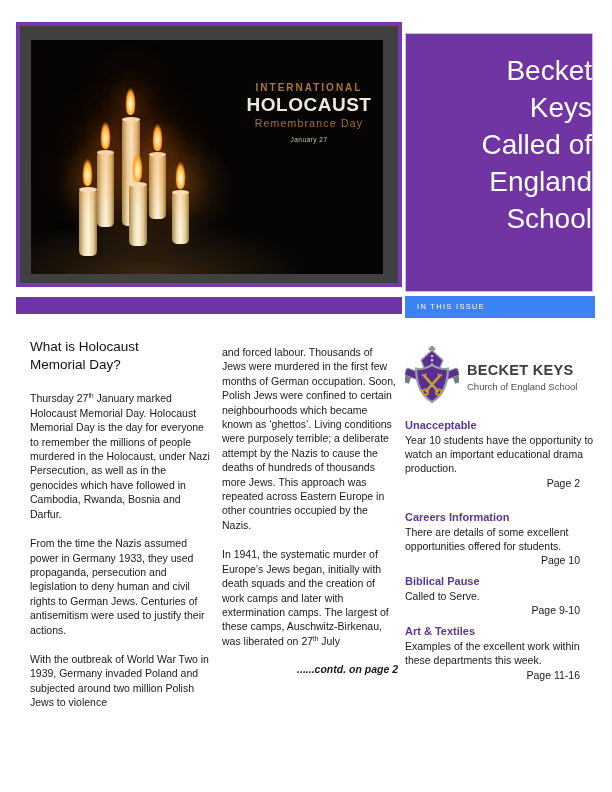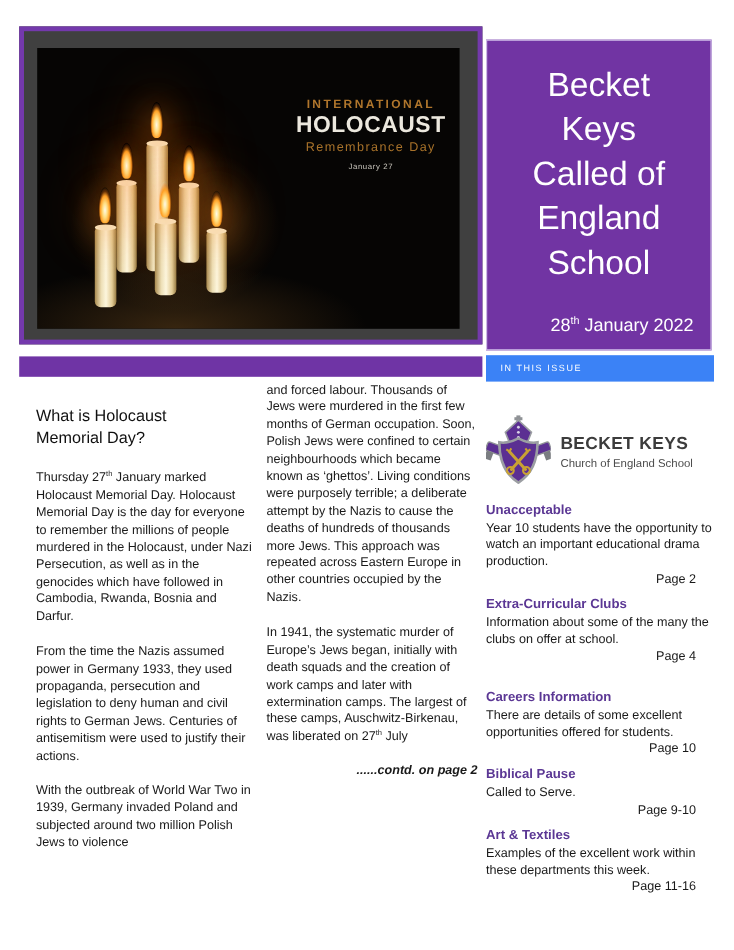--- a/index.html
+++ b/index.html
@@ -47,40 +47,40 @@
   .cap2 { font-size:19px; letter-spacing:0.5px; color:#ece8de; font-weight:600; margin-top:1px; }
   .cap3 { font-size:10.5px; letter-spacing:1.2px; color:#a8722a; margin-top:1px; }
   .cap4 { font-size:6.5px; letter-spacing:0.5px; color:#cac6bd; margin-top:7px; }
 
   
   .sidebar {
     position:absolute; left:405px; top:33px; width:188px; height:259px;
     background:#7134a3; border:1px solid #cdb9e6;
   }
   .sidebar .title {
-    margin-top:18px; text-align:center;
+    margin-top:18px; text-align:right;
     color:#ffffff; font-size:28px; line-height:37px; font-weight:400;
   }
   .sidebar .date {
     margin-top:26px; padding-right:14px; text-align:right;
     color:#ffffff; font-size:15px;
   }
   sup { font-size:60%; vertical-align:super; line-height:0; }
 
   
   .bar-left  { position:absolute; left:16px;  top:297px; width:386px; height:17px; background:#6f34a5; }
   .bar-issue {
     position:absolute; left:405px; top:296px; width:190px; height:22px;
     background:#3b82f6; color:#ffffff; font-size:7.5px; letter-spacing:1.3px;
     line-height:22px; padding-left:12px;
   }
 
   
   .col1 { position:absolute; left:30px;  top:338px; width:183px; }
-  .col2 { position:absolute; left:222px; top:318px; width:176px; }
+  .col2 { position:absolute; left:222px; top:345px; width:176px; }
   .col3 { position:absolute; left:405px; top:344px; width:191px; }
 
   .article-heading {
     font-size:13.5px; font-weight:normal; color:#101010;
     max-width:155px; line-height:1.35; margin-bottom:17px;
   }
   .para { font-size:10.5px; line-height:14.4px; color:#191919; margin-bottom:15px; }
   .contd { font-size:10.5px; font-style:italic; font-weight:bold; text-align:right; margin-top:10px; }
 
   
@@ -127,23 +127,20 @@
     </div>
   </div>
 
   <div class="sidebar">
     <div class="title">
       <span style="display:block">Becket</span>
       <span style="display:block">Keys</span>
       <span style="display:block">Called of</span>
       <span style="display:block">England</span>
       <span style="display:block">School</span>
-    </div>
-    <div class="date">
-      <span>28</span><sup>th</sup><span> January 2022</span>
     </div>
   </div>
 
   <div class="bar-left"></div>
   <div class="bar-issue">IN THIS ISSUE</div>
 
   <div class="col1">
     <div class="article-heading">What is Holocaust Memorial Day?</div>
     <p class="para"><span>Thursday 27</span><sup>th</sup><span> January marked Holocaust Memorial Day. Holocaust Memorial Day is the day for everyone to remember the millions of people murdered in the Holocaust, under Nazi Persecution, as well as in the genocides which have followed in Cambodia, Rwanda, Bosnia and Darfur.</span></p>
     <p class="para">From the time the Nazis assumed power in Germany 1933, they used propaganda, persecution and legislation to deny human and civil rights to German Jews. Centuries of antisemitism were used to justify their actions.</p>
@@ -192,25 +189,20 @@
         <div class="logo-sub">Church of England School</div>
       </div>
     </div>
 
     <div class="issue-item">
       <div class="issue-title">Unacceptable</div>
       <div class="issue-body">Year 10 students have the opportunity to watch an important educational drama production.</div>
       <div class="issue-page">Page 2</div>
     </div>
 
-    <div class="issue-item">
-      <div class="issue-title">Extra-Curricular Clubs</div>
-      <div class="issue-body">Information about some of the many the clubs on offer at school.</div>
-      <div class="issue-page">Page 4</div>
-    </div>
 
     <div class="issue-item gap">
       <div class="issue-title">Careers Information</div>
       <div class="issue-body">There are details of some excellent opportunities offered for students.</div>
       <div class="issue-page">Page 10</div>
     </div>
 
     <div class="issue-item">
       <div class="issue-title">Biblical Pause</div>
       <div class="issue-body">Called to Serve.</div>

